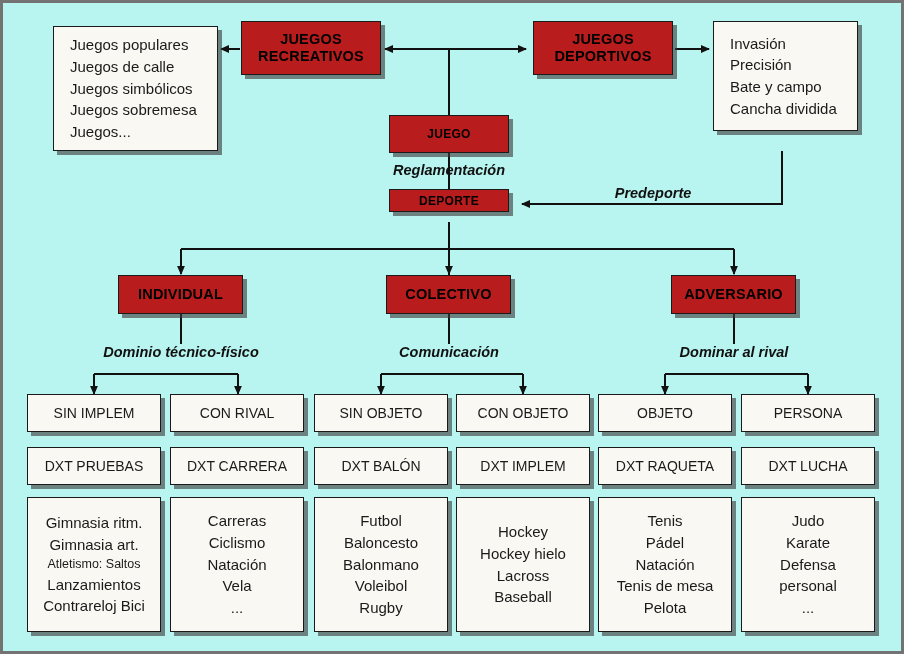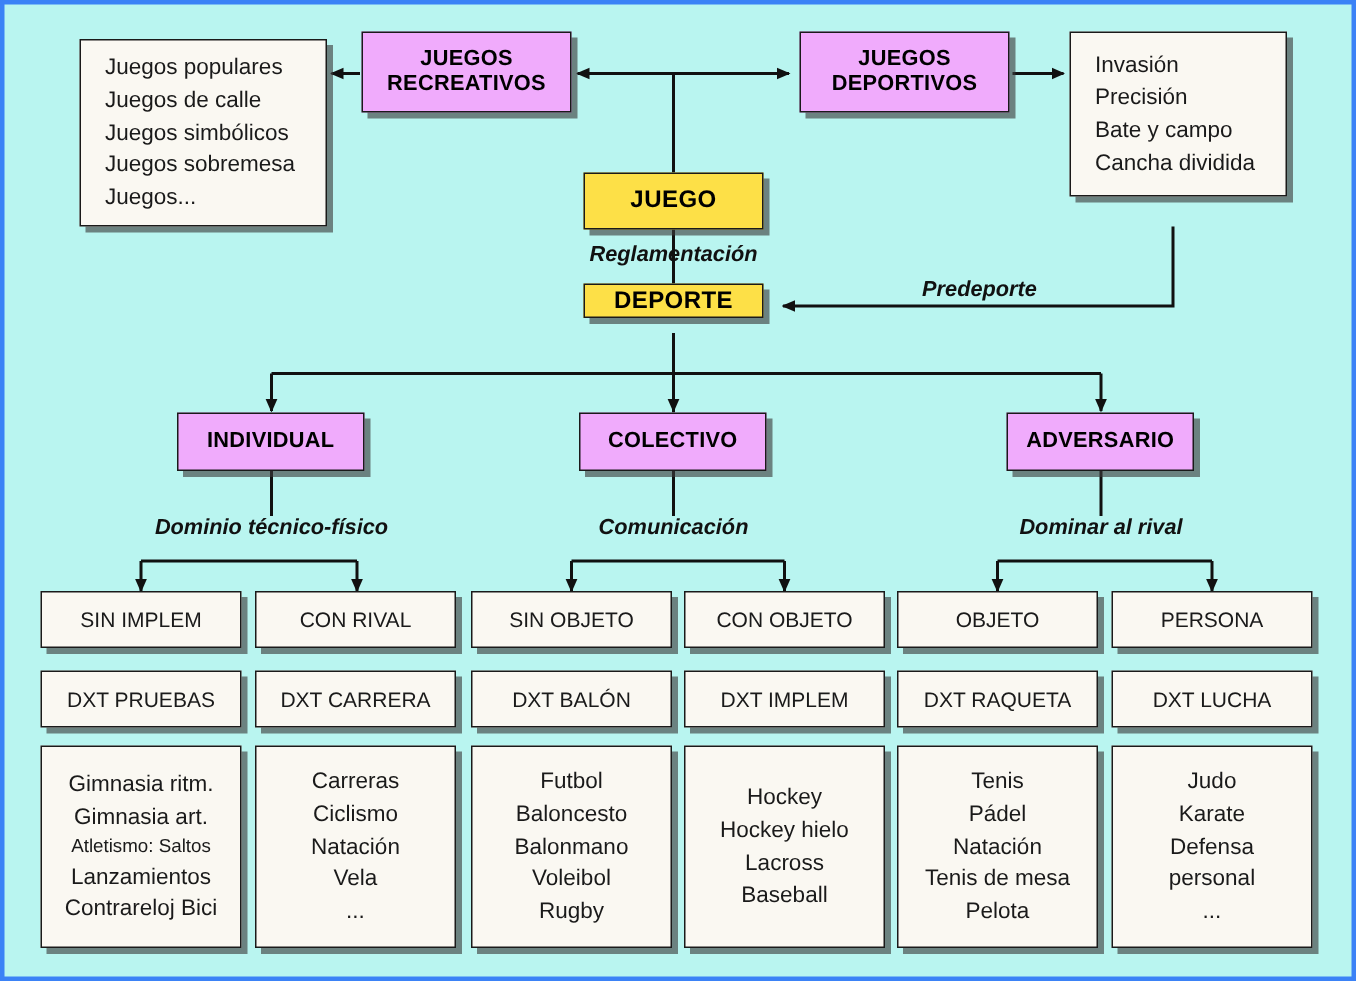--- a/index.html
+++ b/index.html
@@ -5,21 +5,21 @@
   html, body {
     margin: 0;
     padding: 0;
     background: #ffffff;
   }
   #canvas {
     position: relative;
     width: 904px;
     height: 654px;
     background: #b9f5f0;
-    border: 3px solid #3b82f6;
+    border: 3px solid #737373;
     box-sizing: border-box;
     overflow: hidden;
     font-family: "Liberation Sans", sans-serif;
   }
   #wires {
     position: absolute;
     left: 0; top: 0;
     width: 904px;
     height: 654px;
     pointer-events: none;
@@ -31,32 +31,32 @@
     z-index: 2;
     display: flex;
     flex-direction: column;
     align-items: center;
     justify-content: center;
     text-align: center;
     border: 1px solid #1a1a1a;
     box-shadow: 4px 4px 0 rgba(60,60,60,0.62);
   }
   .cyan {
-    background: #f0abfc;
+    background: #b91c1c;
     color: #000000;
     font-weight: bold;
     font-size: 14.5px;
     letter-spacing: .2px;
     line-height: 1.18;
   }
   .blue {
-    background: #fde047;
+    background: #b91c1c;
     color: #000000;
     font-weight: bold;
-    font-size: 16px;
+    font-size: 12px;
     letter-spacing: .3px;
   }
   .paper {
     background: #faf8f2;
     color: #1a1a1a;
     font-size: 15px;
     line-height: 1.45;
   }
   .paper.left-al {
     align-items: flex-start;

